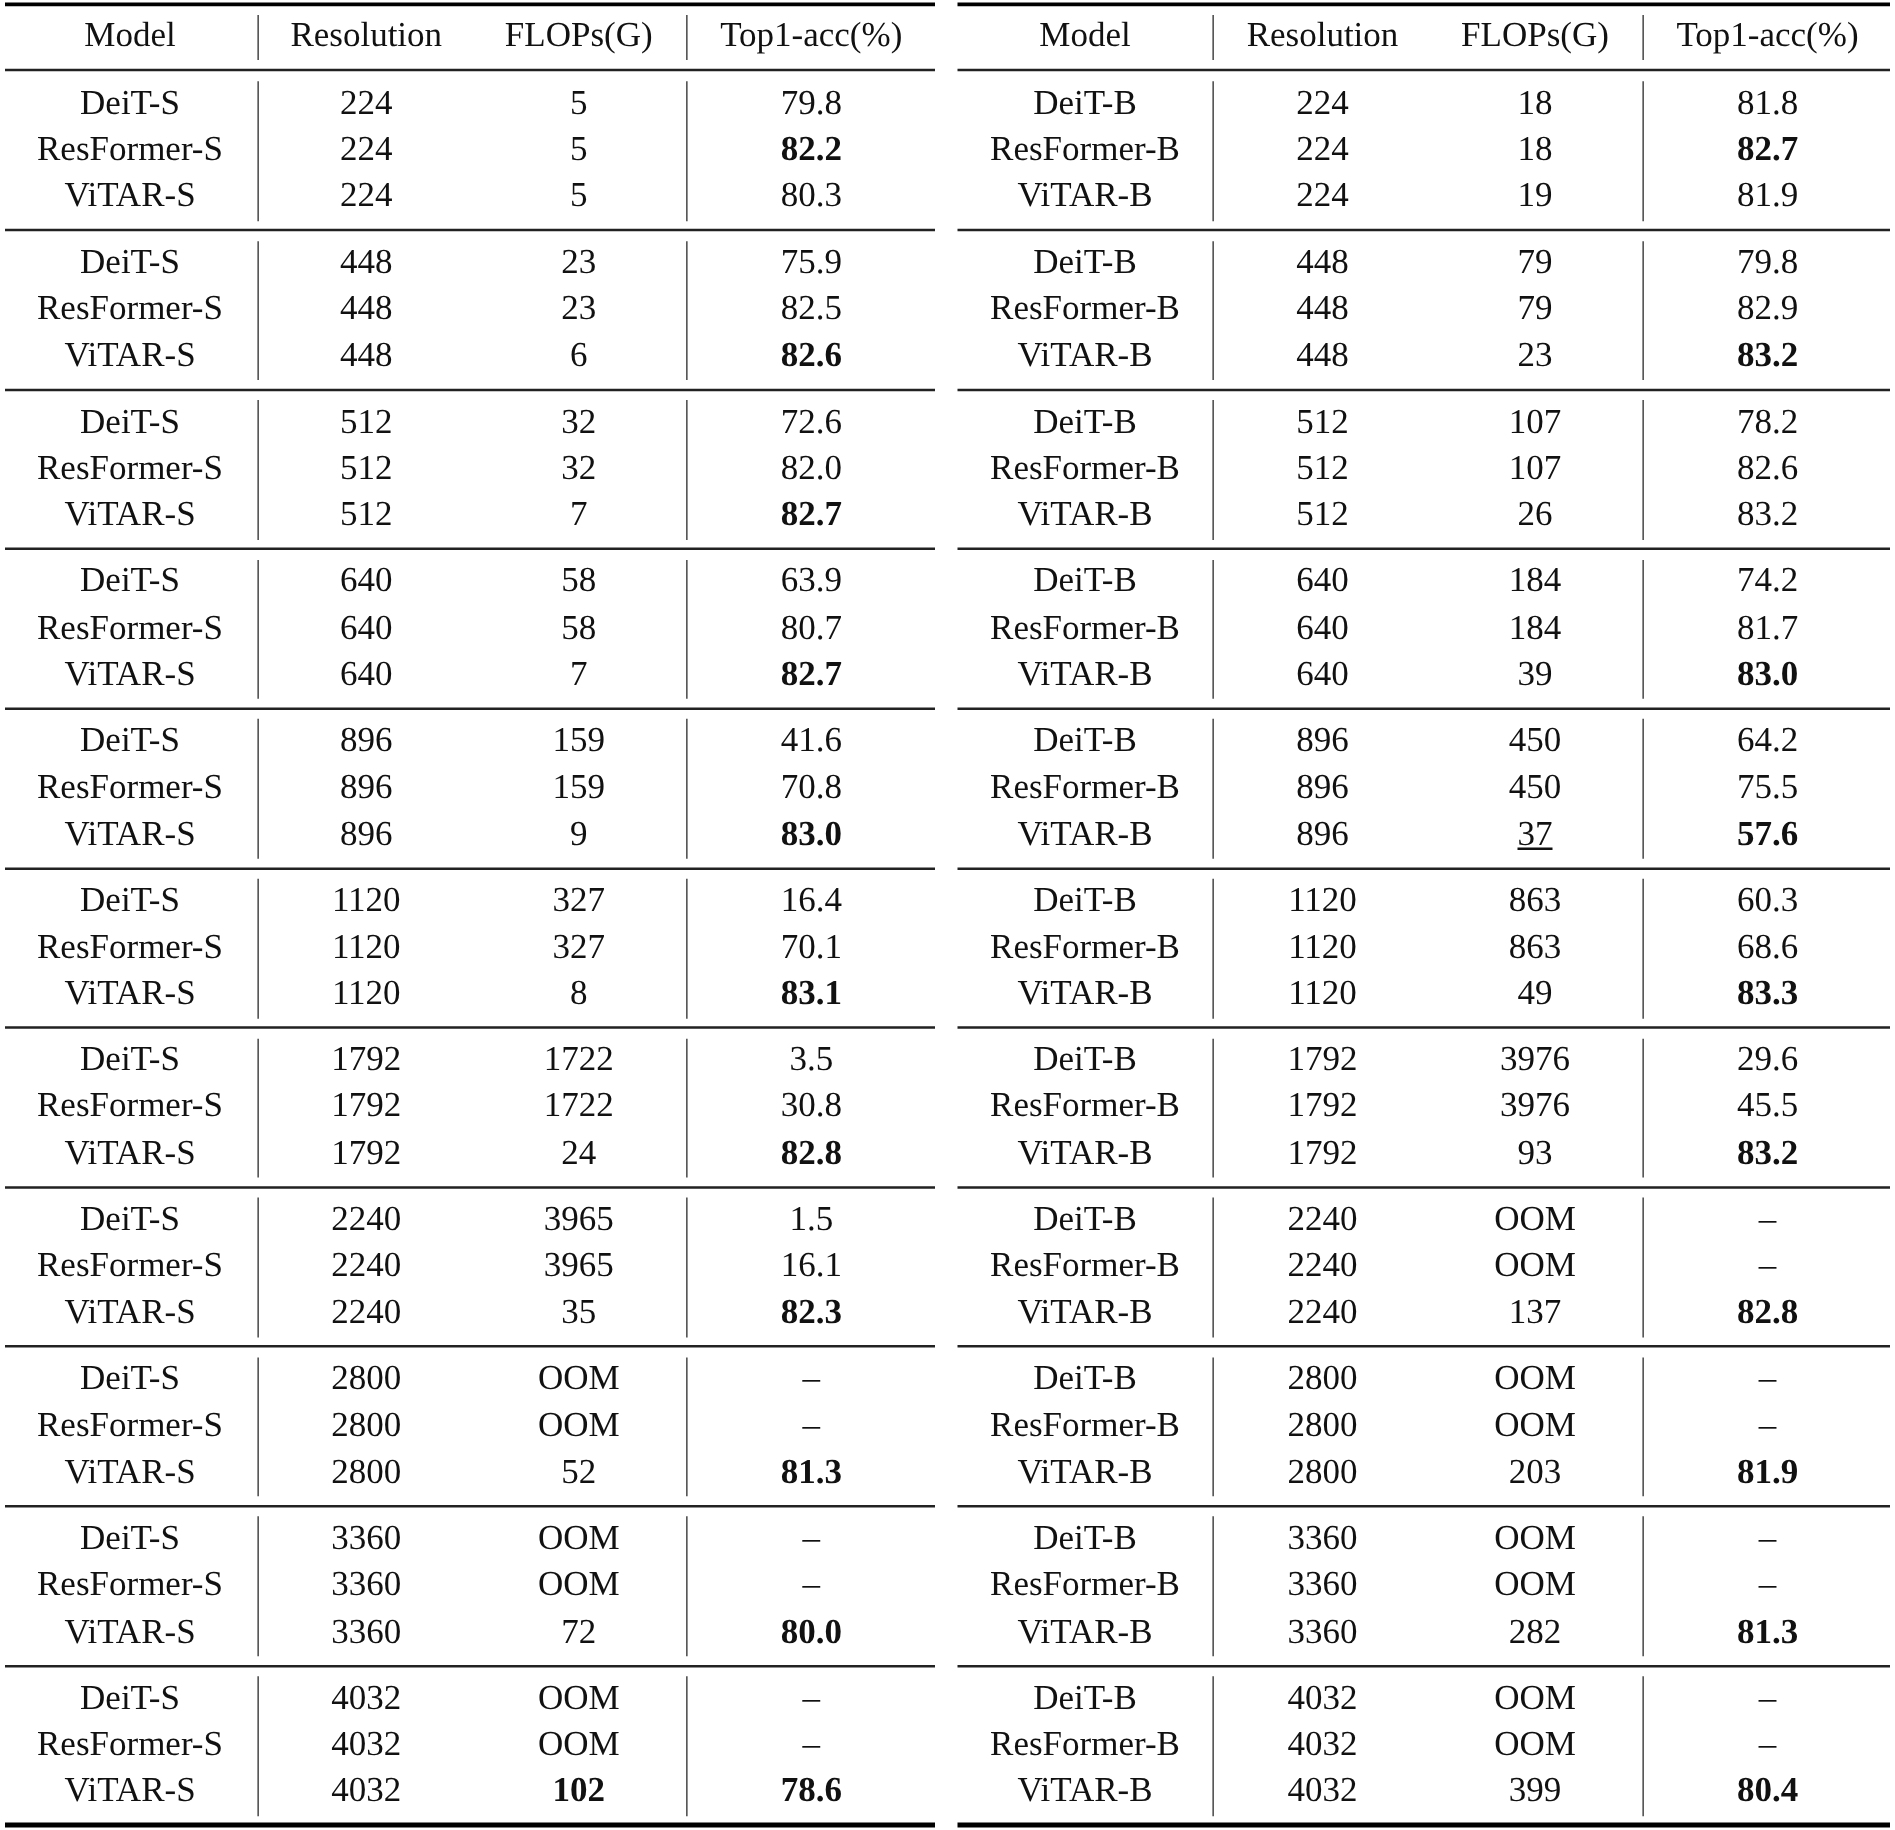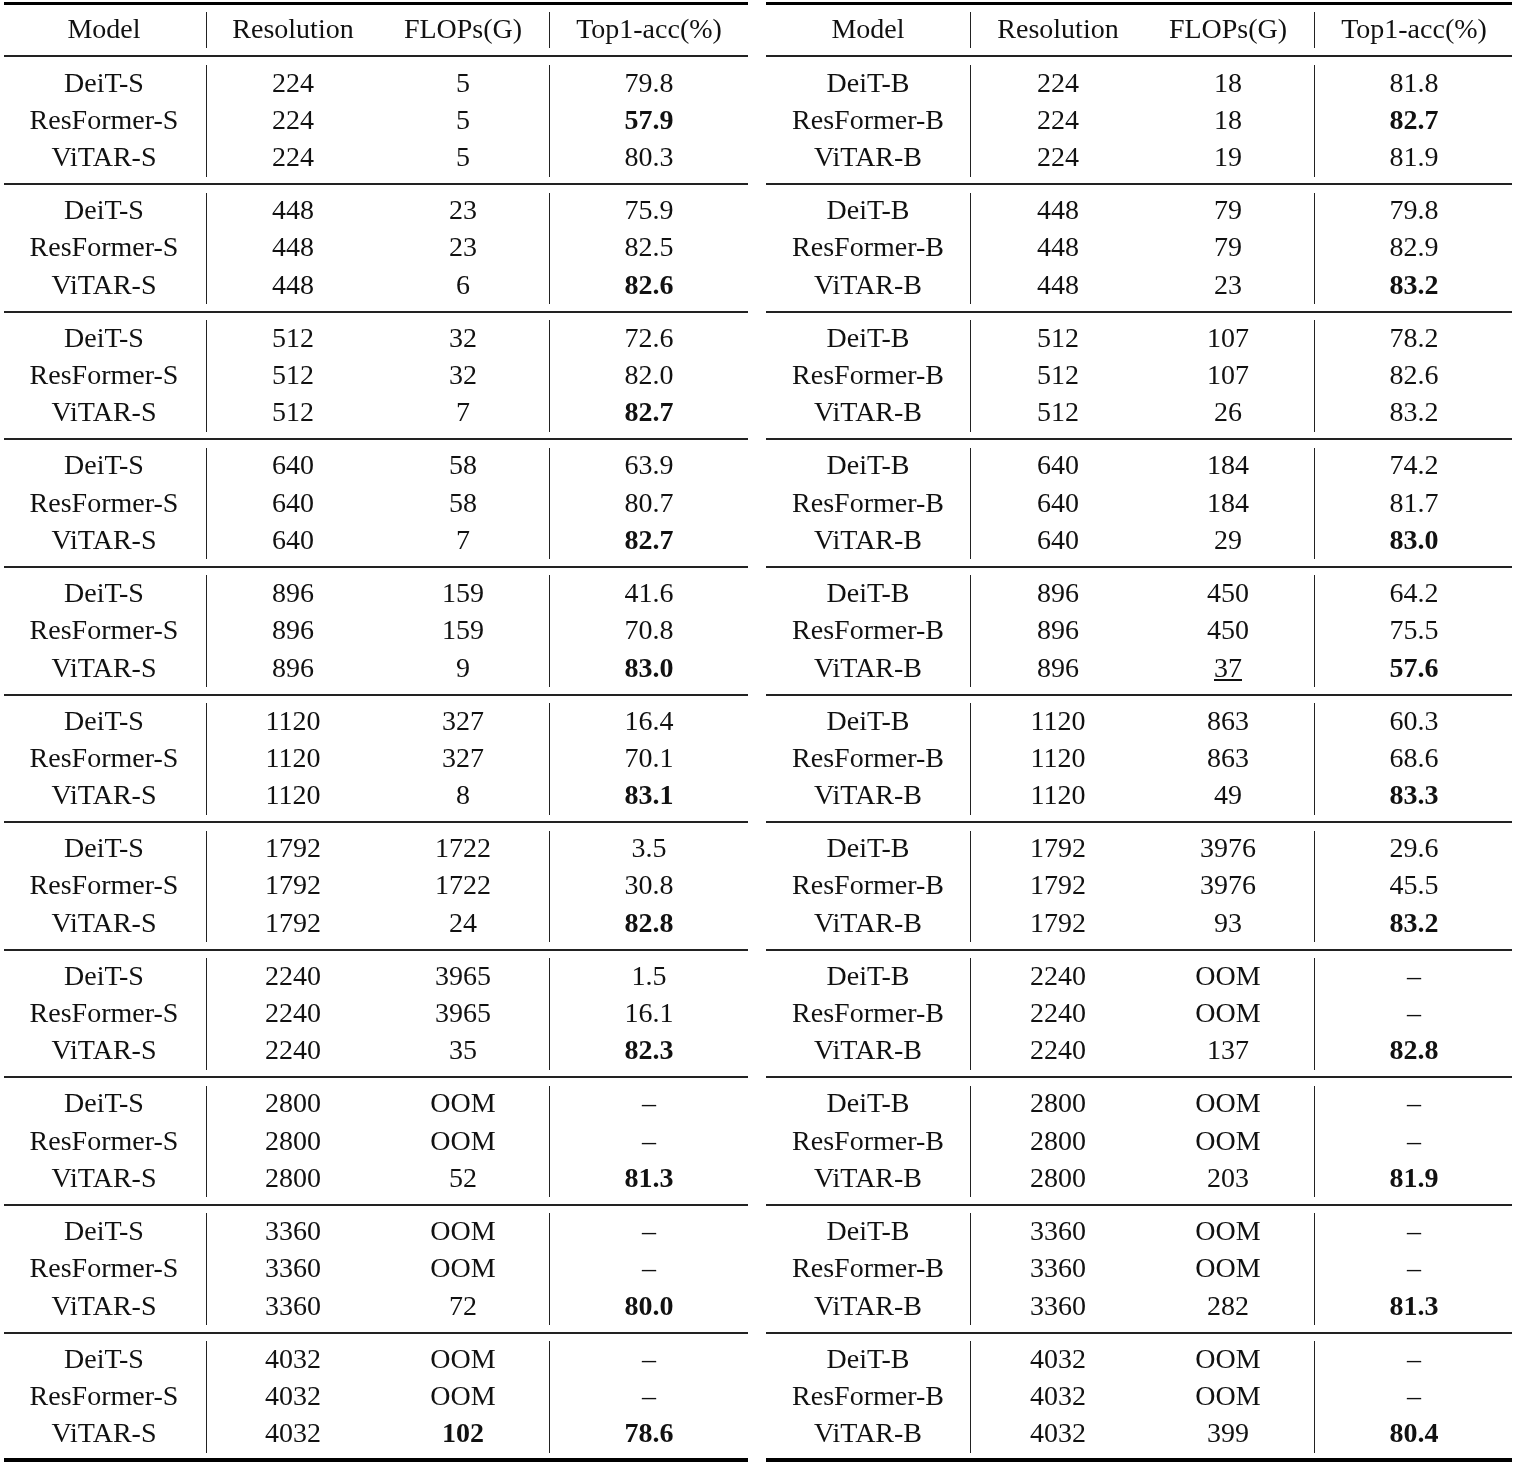--- a/index.html
+++ b/index.html
@@ -70,21 +70,21 @@
     <div class="vline" style="left: 545px; top: 12px; height: 36px;"></div>
     <div class="rule-mid" style="top: 55px;"></div>
     <div>
       <div class="cell" style="left: 0px; width: 200px; top: 65.5px;">DeiT-S</div>
       <div class="cell" style="left: 209px; width: 160px; top: 65.5px;">224</div>
       <div class="cell" style="left: 379px; width: 160px; top: 65.5px;">5</div>
       <div class="cell" style="left: 550px; width: 190px; top: 65.5px;">79.8</div>
       <div class="cell" style="left: 0px; width: 200px; top: 102.8px;">ResFormer-S</div>
       <div class="cell" style="left: 209px; width: 160px; top: 102.8px;">224</div>
       <div class="cell" style="left: 379px; width: 160px; top: 102.8px;">5</div>
-      <div class="cell bold" style="left: 550px; width: 190px; top: 102.8px;">57.9</div>
+      <div class="cell bold" style="left: 550px; width: 190px; top: 102.8px;">82.2</div>
       <div class="cell" style="left: 0px; width: 200px; top: 140.1px;">ViTAR-S</div>
       <div class="cell" style="left: 209px; width: 160px; top: 140.1px;">224</div>
       <div class="cell" style="left: 379px; width: 160px; top: 140.1px;">5</div>
       <div class="cell" style="left: 550px; width: 190px; top: 140.1px;">80.3</div>
       <div class="vline" style="left: 202px; top: 65px; height: 111.6px;"></div>
       <div class="vline" style="left: 545px; top: 65px; height: 111.6px;"></div>
     </div>
     <div class="rule-mid" style="top: 183.1px;"></div>
     <div>
       <div class="cell" style="left: 0px; width: 200px; top: 193.1px;">DeiT-S</div>
@@ -321,21 +321,21 @@
       <div class="cell" style="left: 2px; width: 200px; top: 448.3px;">DeiT-B</div>
       <div class="cell" style="left: 212px; width: 160px; top: 448.3px;">640</div>
       <div class="cell" style="left: 382px; width: 160px; top: 448.3px;">184</div>
       <div class="cell" style="left: 553px; width: 190px; top: 448.3px;">74.2</div>
       <div class="cell" style="left: 2px; width: 200px; top: 485.6px;">ResFormer-B</div>
       <div class="cell" style="left: 212px; width: 160px; top: 485.6px;">640</div>
       <div class="cell" style="left: 382px; width: 160px; top: 485.6px;">184</div>
       <div class="cell" style="left: 553px; width: 190px; top: 485.6px;">81.7</div>
       <div class="cell" style="left: 2px; width: 200px; top: 522.9px;">ViTAR-B</div>
       <div class="cell" style="left: 212px; width: 160px; top: 522.9px;">640</div>
-      <div class="cell" style="left: 382px; width: 160px; top: 522.9px;">29</div>
+      <div class="cell" style="left: 382px; width: 160px; top: 522.9px;">39</div>
       <div class="cell bold" style="left: 553px; width: 190px; top: 522.9px;">83.0</div>
       <div class="vline" style="left: 204px; top: 447.8px; height: 111.6px;"></div>
       <div class="vline" style="left: 548px; top: 447.8px; height: 111.6px;"></div>
     </div>
     <div class="rule-mid" style="top: 565.9px;"></div>
     <div>
       <div class="cell" style="left: 2px; width: 200px; top: 575.9px;">DeiT-B</div>
       <div class="cell" style="left: 212px; width: 160px; top: 575.9px;">896</div>
       <div class="cell" style="left: 382px; width: 160px; top: 575.9px;">450</div>
       <div class="cell" style="left: 553px; width: 190px; top: 575.9px;">64.2</div>

